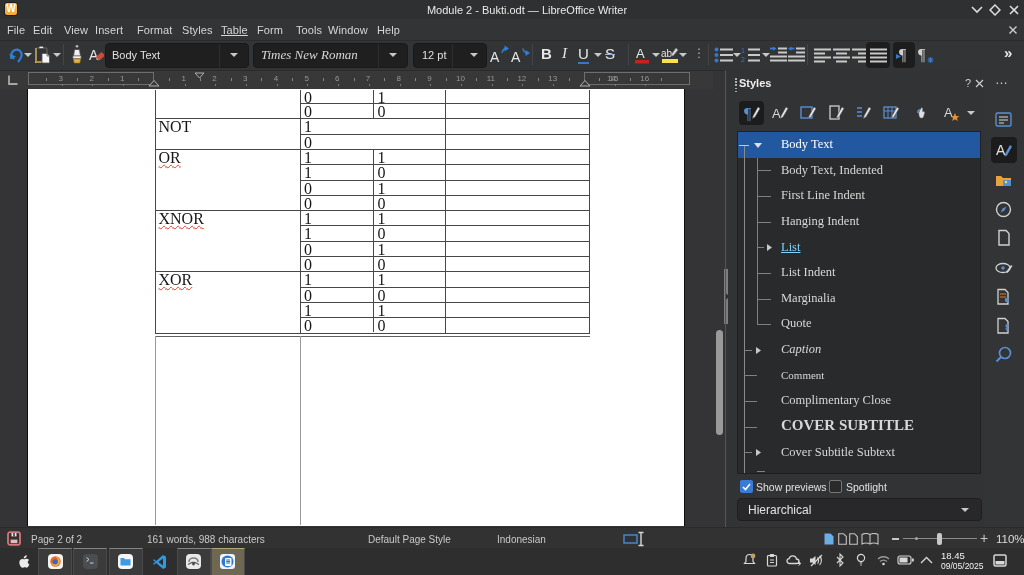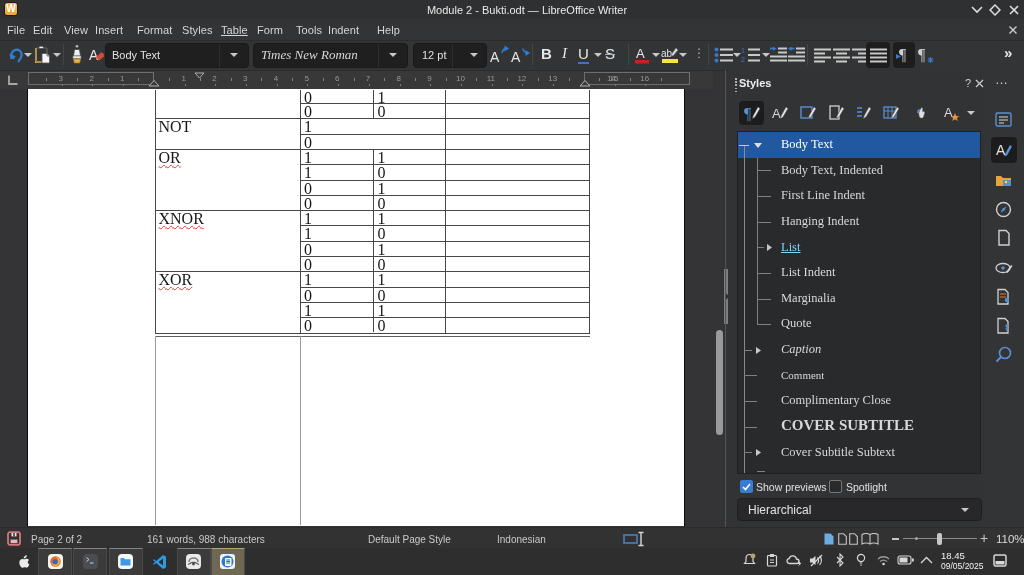--- a/index.html
+++ b/index.html
@@ -42,21 +42,21 @@
 <div class="abs" style="left:0;top:19px;width:1024px;height:21px;">
 <div class="menu" style="left:7px;">File</div>
 <div class="menu" style="left:33px;">Edit</div>
 <div class="menu" style="left:64px;">View</div>
 <div class="menu" style="left:95px;">Insert</div>
 <div class="menu" style="left:137px;">Format</div>
 <div class="menu" style="left:182px;">Styles</div>
 <div class="menu" style="left:221px;text-decoration:underline;">Table</div>
 <div class="menu" style="left:257px;">Form</div>
 <div class="menu" style="left:296px;">Tools</div>
-<div class="menu" style="left:328px;">Indent</div>
+<div class="menu" style="left:328px;">Window</div>
 <div class="menu" style="left:377px;">Help</div>
 </div>
 <svg class="abs" style="left:1008px;top:25px;" width="10" height="10" viewBox="0 0 10 10">
       <path d="M1.5 1.5 L8.5 8.5 M8.5 1.5 L1.5 8.5" stroke="#cfcfcf" stroke-width="1.4"></path>
     </svg>
 <div class="abs" style="left:0;top:40px;width:1024px;height:30px;background:#333435;border-top:1px solid #2b2b2b;"></div>
 <div class="abs" style="left:0;top:40px;width:1024px;height:30px;" id="tb">
 <svg style="position:absolute;left:6px;top:7px" width="19" height="16" viewBox="0 0 19 16">
         <path d="M12 15 C16 11 17 6 13.5 3.5 C10 1.5 6 3.5 5.5 7 C5.2 9 6.5 11 8.5 11.5" stroke="#2f7fd6" stroke-width="2.1" fill="none"></path>
         <path d="M3.5 6.5 L4.5 12.5 L10 9.5 Z" fill="#2f7fd6"></path>

